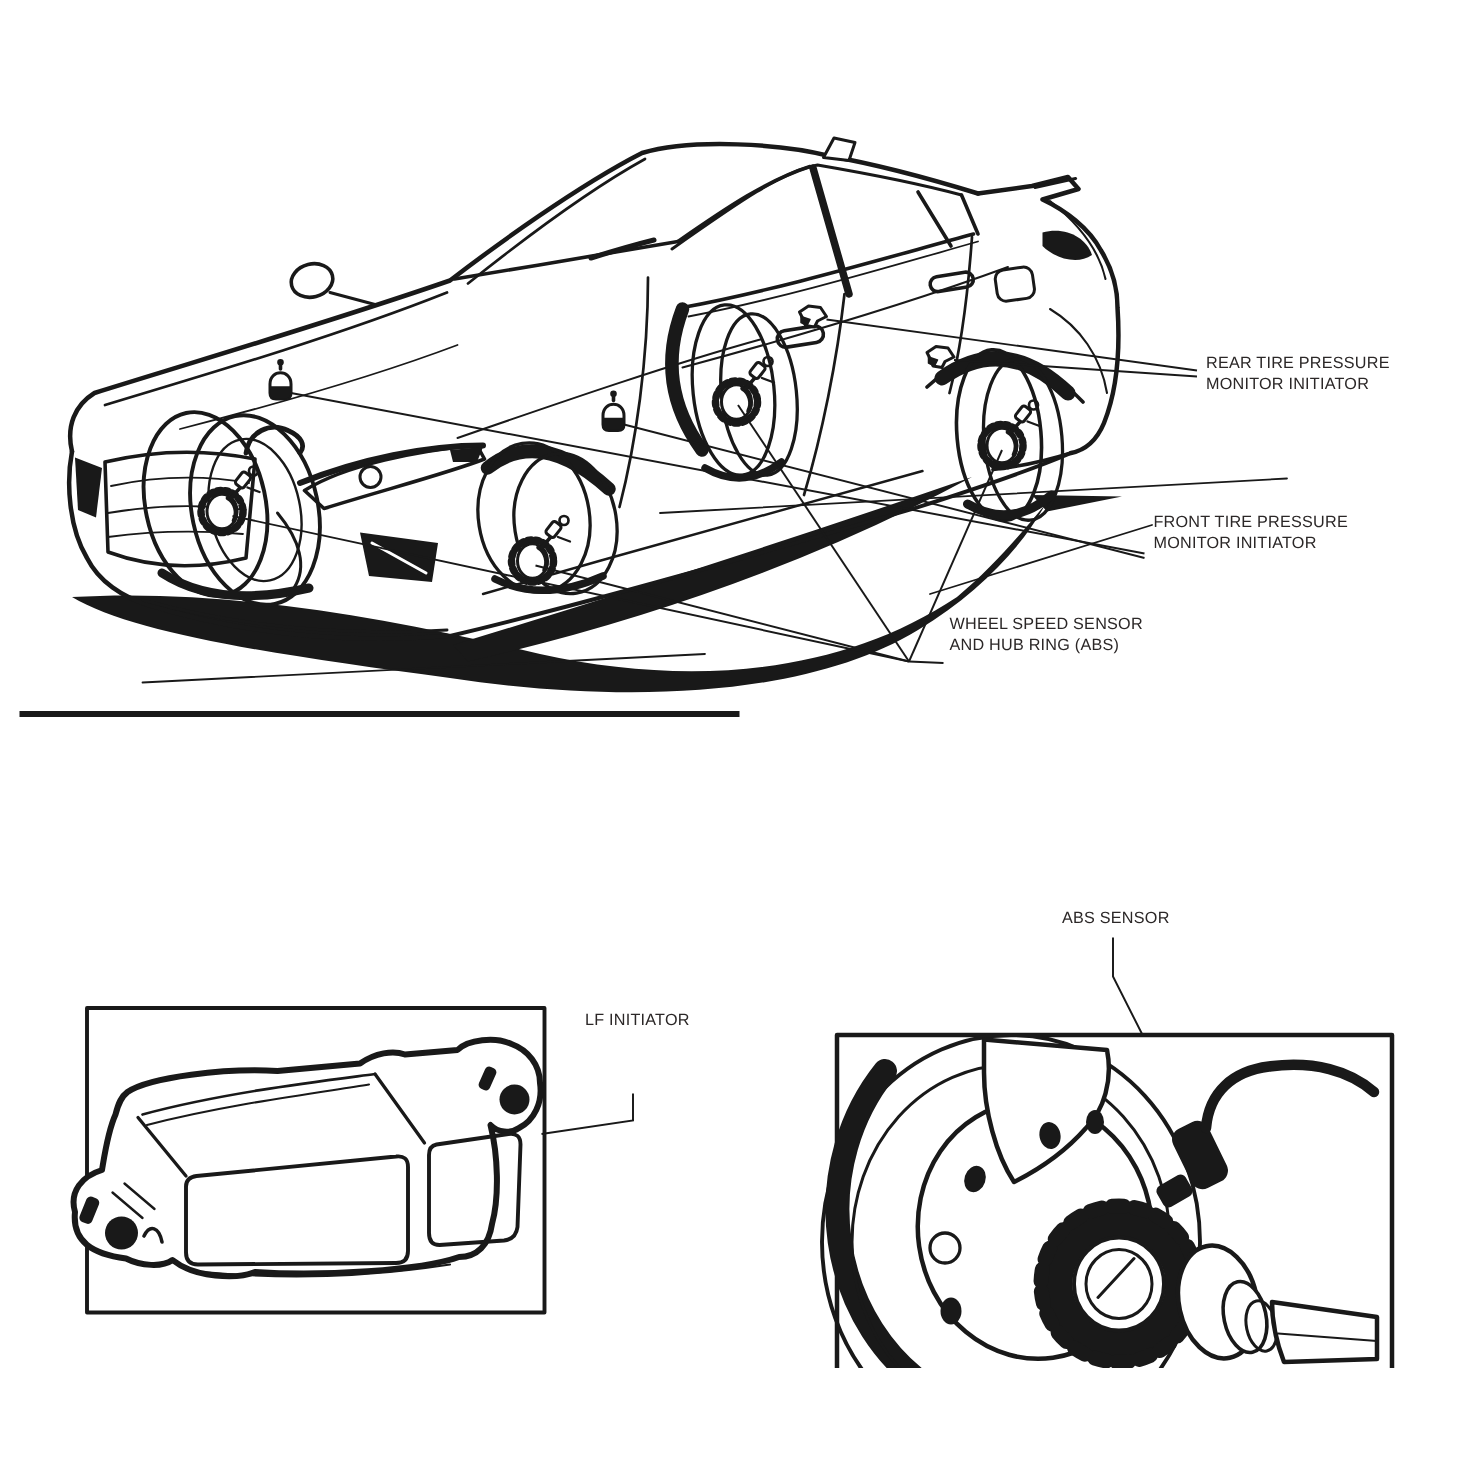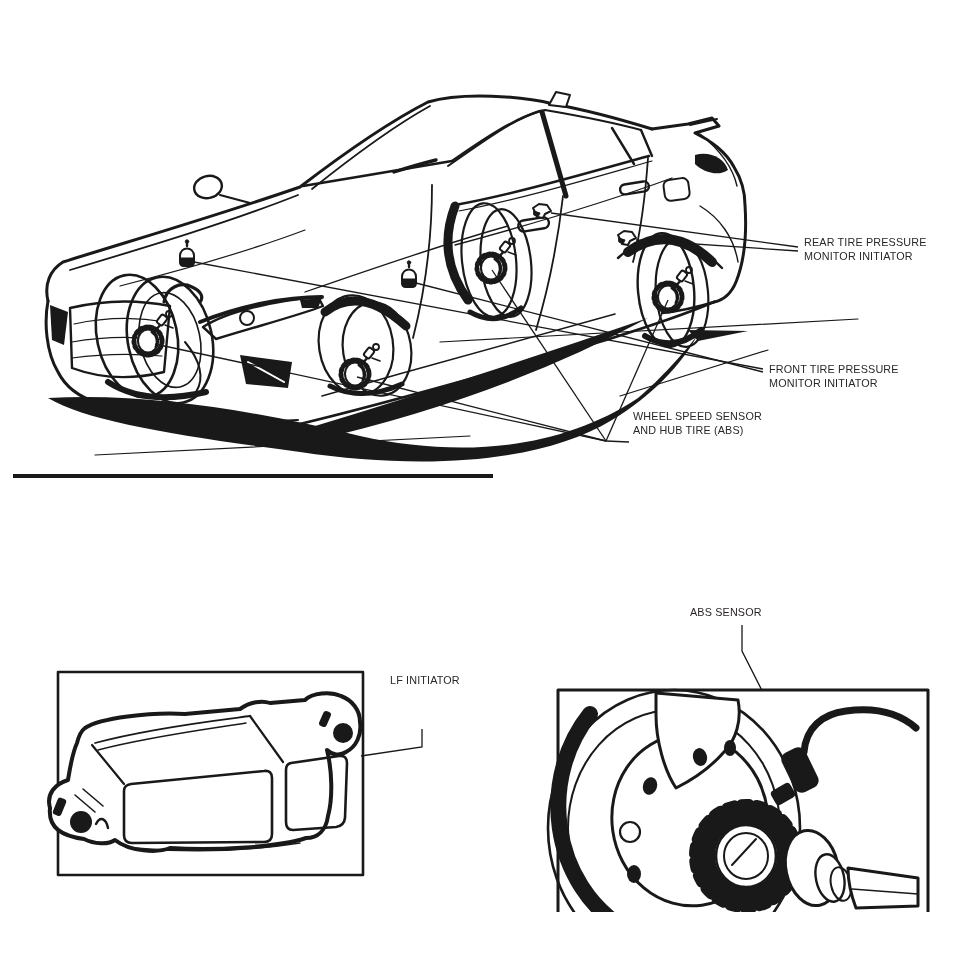--- a/index.html
+++ b/index.html
@@ -242,27 +242,27 @@
         <path d="M804,752 C806,728 822,714 846,711 C876,707 900,714 916,728" stroke-width="7"></path>
       </g>
     </g>
   </g>
 </svg>
 
   <div class="callout" style="left:804px;top:236px">
     <div>REAR TIRE PRESSURE</div>
     <div>MONITOR INITIATOR</div>
   </div>
-  <div class="callout" style="left:769px;top:363px">
+  <div class="callout" style="left:769px;top:342px">
     <div>FRONT TIRE PRESSURE</div>
     <div>MONITOR INITIATOR</div>
   </div>
   <div class="callout" style="left:633px;top:410px">
     <div>WHEEL SPEED SENSOR</div>
-    <div>AND HUB TIRE (ABS)</div>
+    <div>AND HUB RING (ABS)</div>
   </div>
   <div class="callout" style="left:390px;top:674px">
     <div>LF INITIATOR</div>
   </div>
-  <div class="callout" style="left:690px;top:606px">
+  <div class="callout" style="left:708px;top:606px">
     <div>ABS SENSOR</div>
   </div>
 </div>
 
 </body></html>

